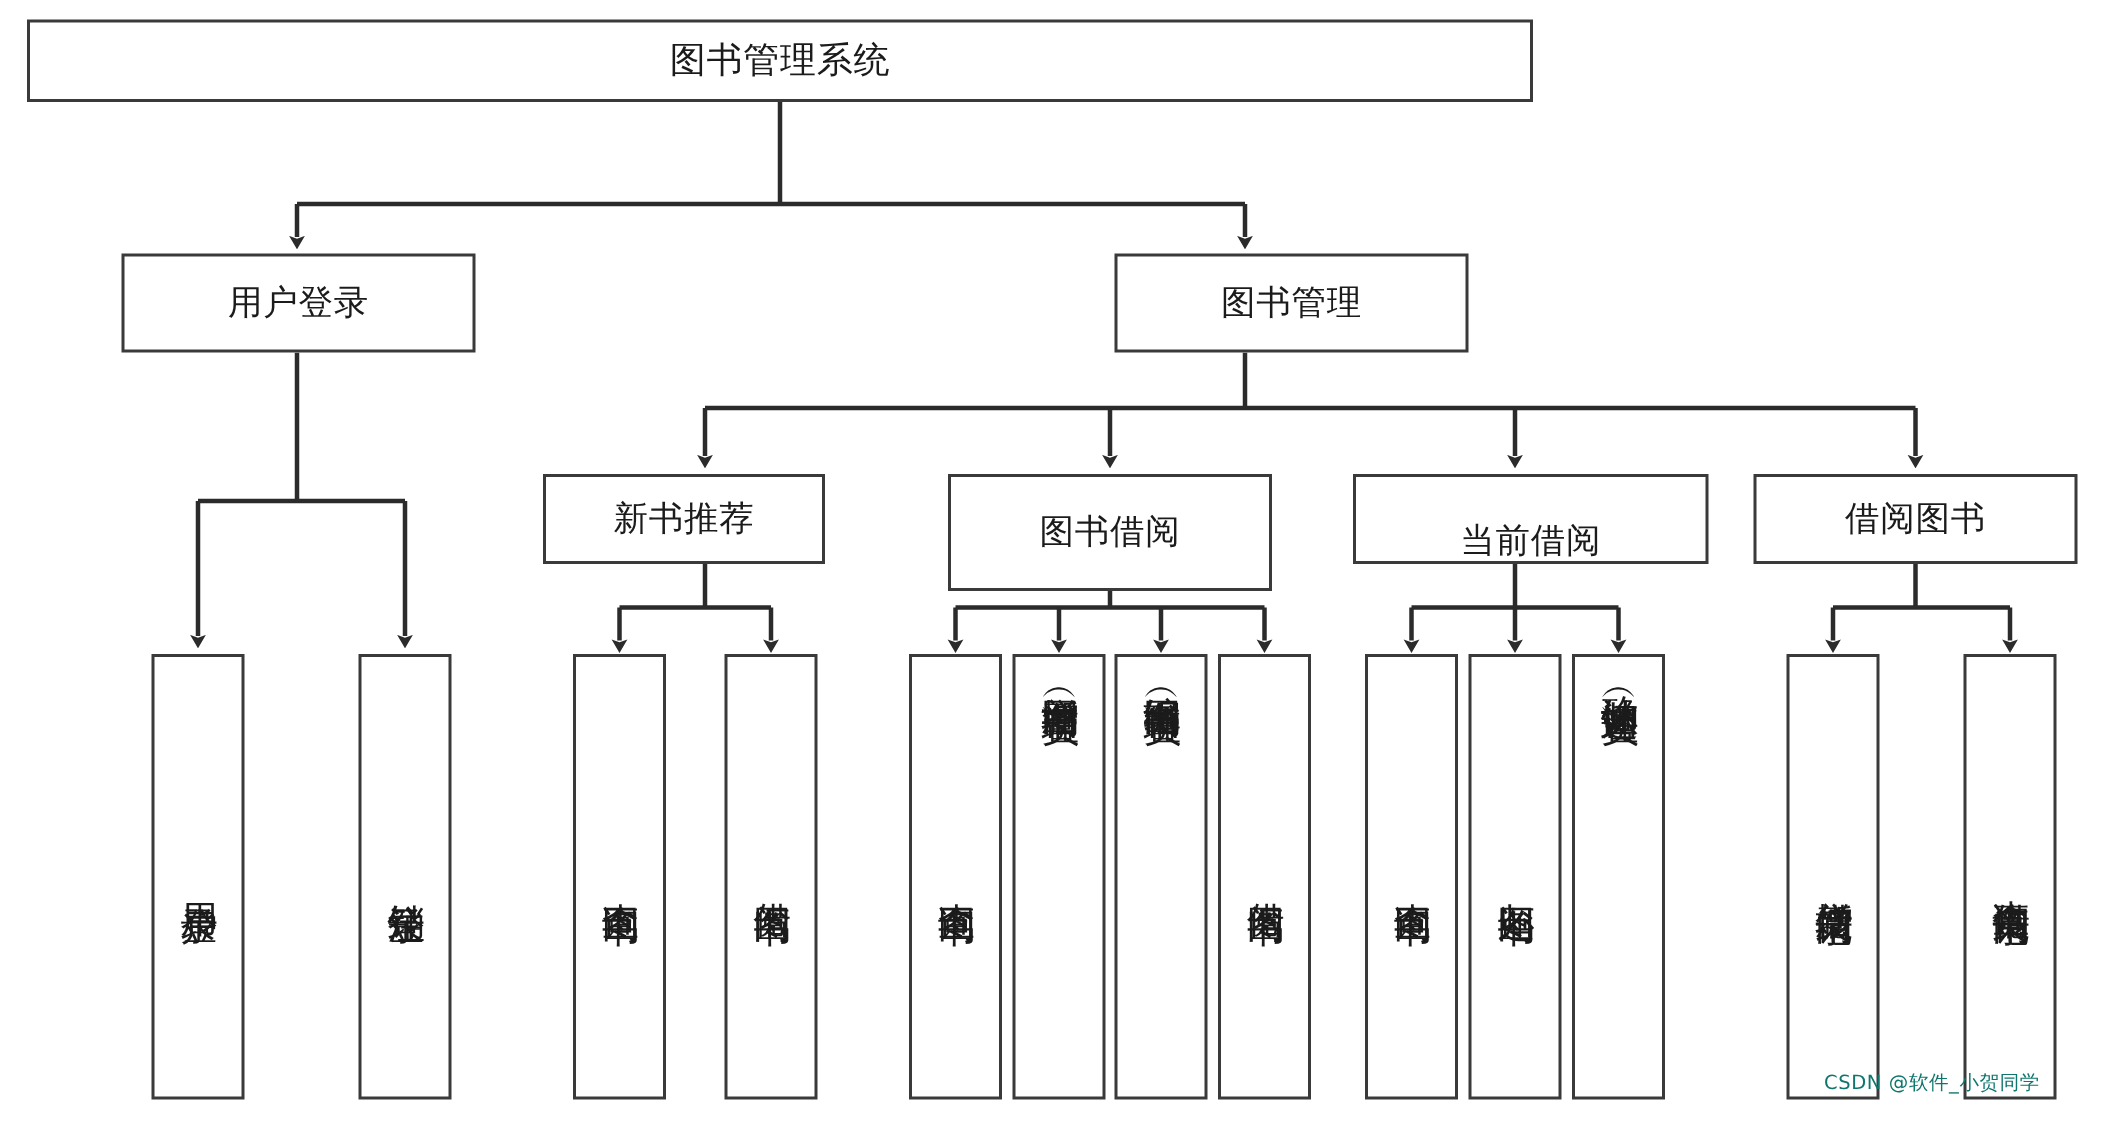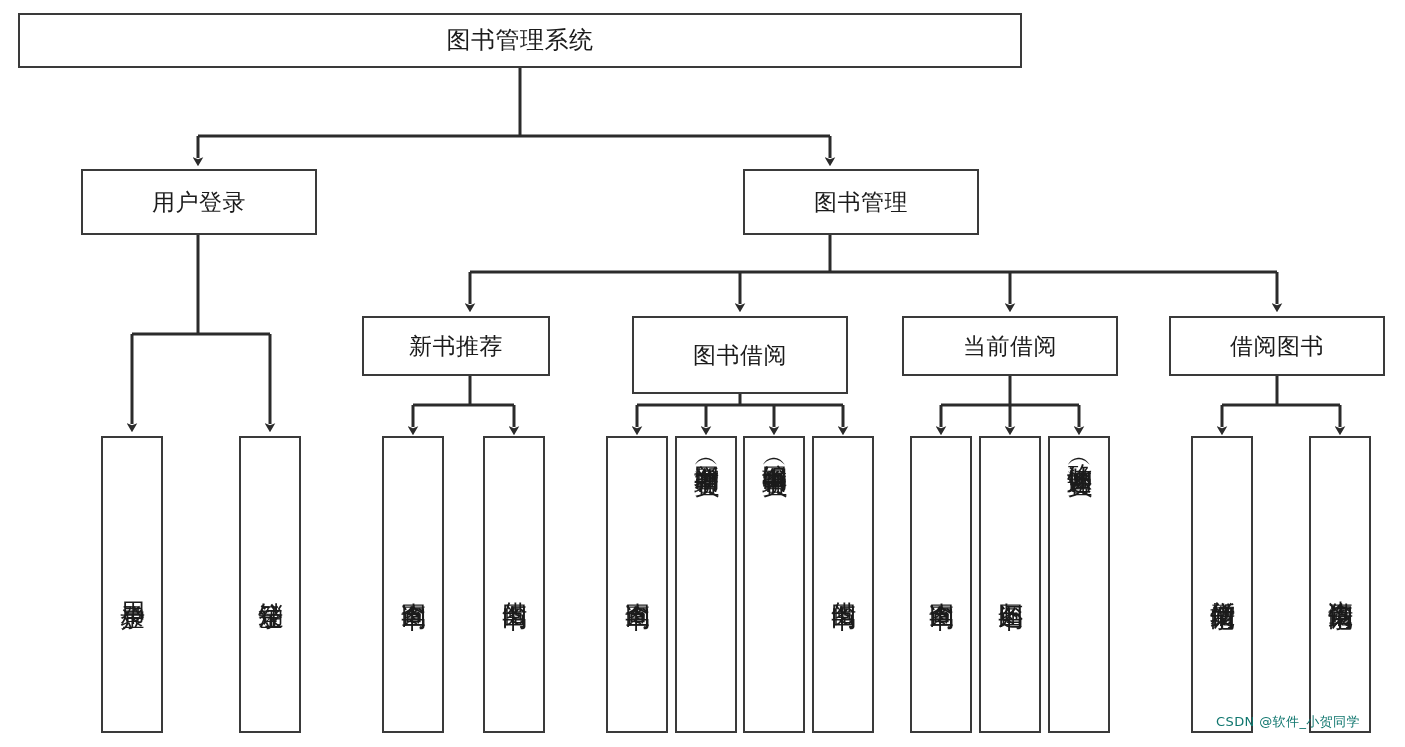--- a/index.html
+++ b/index.html
@@ -144,21 +144,21 @@
   </div>
 
   <div class="node node-h" style="left:362px; top:316px; width:188px; height:60px;">
     <span>新书推荐</span>
   </div>
 
   <div class="node node-h" style="left:632px; top:316px; width:216px; height:78px;">
     <span>图书借阅</span>
   </div>
 
-  <div class="node node-h" style="left:902px; top:316px; width:216px; height:60px;">
+  <div class="node node-h" style="left:902px; top:316px; width:237px; height:60px;align-items:flex-end;">
     <span>当前借阅</span>
   </div>
 
   <div class="node node-h" style="left:1169px; top:316px; width:216px; height:60px;">
     <span>借阅图书</span>
   </div>
 
   <div class="node node-v center" style="left:101px; top:436px; width:62px; height:297px;">
     <span class="vlabel">用户登录</span>
   </div>

